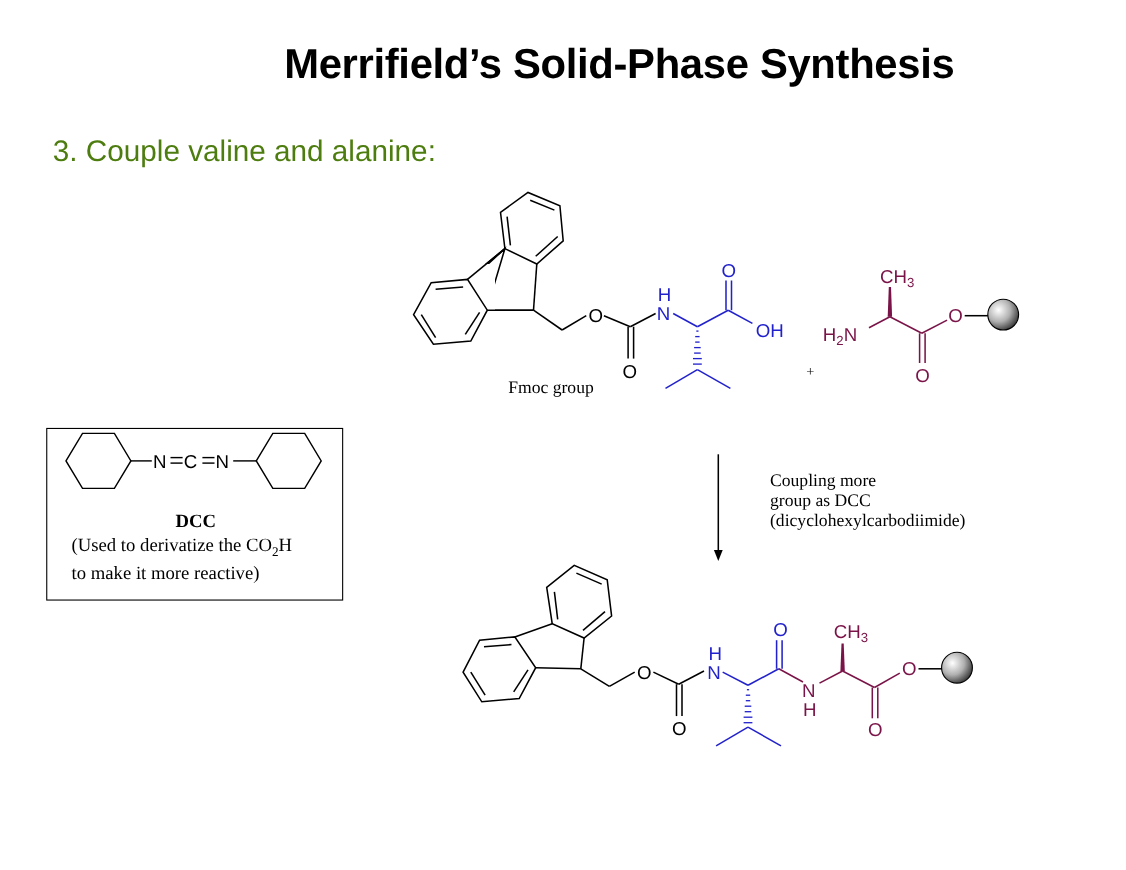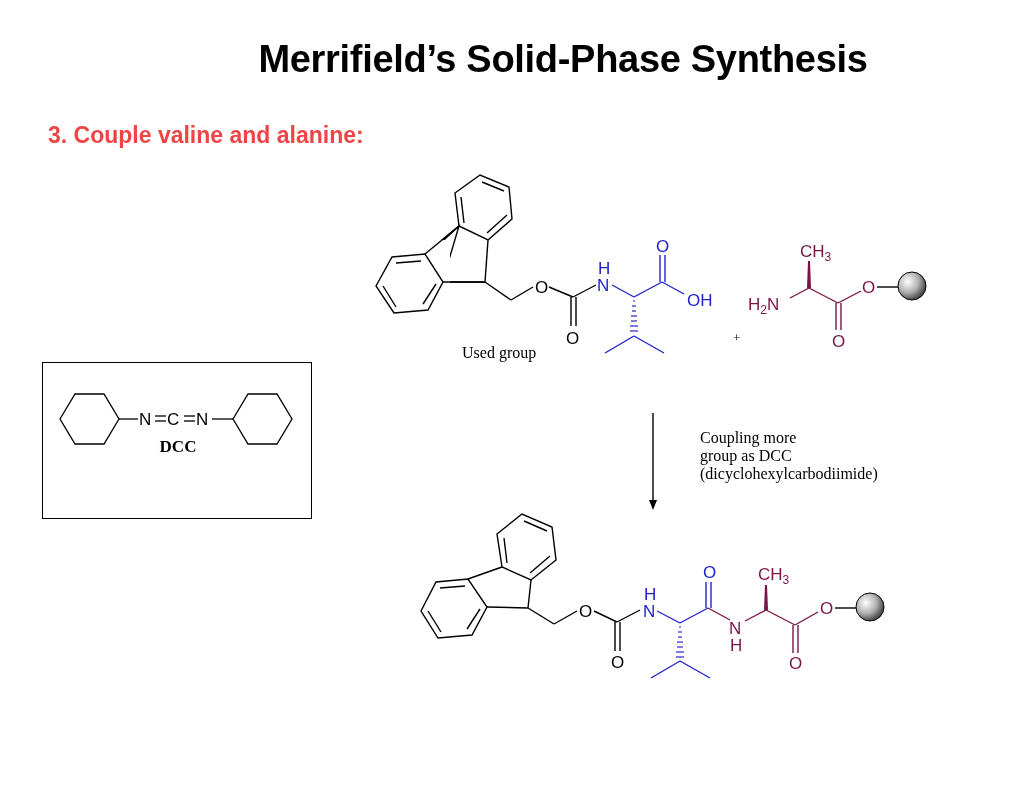--- a/index.html
+++ b/index.html
@@ -1,22 +1,22 @@
 <!DOCTYPE html>
 <html><head>
 <meta charset="utf-8">
 <style>
   html, body { margin:0; padding:0; background:#ffffff; }
   body { width:1024px; height:791px; position:relative; overflow:hidden; font-family:"Liberation Sans", sans-serif; }
   .title { position:absolute; left:0; width:1126px; top:38px; text-align:center; font-size:38px; font-weight:bold; color:#000; letter-spacing:-0.3px; }
-  .subtitle { position:absolute; left:48px; top:122px; font-size:23px; font-weight:bold; color:#ef4444; }
+  .subtitle { position:absolute; left:48px; top:122px; font-size:27px; font-weight:normal; color:#4d7c0f; }
   svg.scene { position:absolute; left:0; top:0; }
   .atom { font-family:"Liberation Sans", sans-serif; font-size:17px; }
   .lbl { position:absolute; font-family:"Liberation Serif", serif; font-size:16px; color:#000; line-height:18px; }
-  .dcc-box { position:absolute; left:42px; top:362px; width:270px; height:157px; border:1.5px solid #000; box-sizing:border-box; }
+  .dcc-box { position:absolute; left:42px; top:389px; width:270px; height:157px; border:1.5px solid #000; box-sizing:border-box; }
   .dcc-name { position:absolute; left:0; width:270px; top:74px; text-align:center; font-family:"Liberation Serif", serif; font-weight:bold; font-size:17px; }
   .dcc-note { position:absolute; left:22px; top:96px; font-family:"Liberation Serif", serif; font-size:17px; line-height:20px; }
 </style>
 </head>
 <body>
 
 <div class="title">Merrifield’s Solid-Phase Synthesis</div>
 <div class="subtitle">3. Couple valine and alanine:</div>
 
 <svg class="scene" width="1024" height="791" viewBox="0 0 1024 791">
@@ -178,25 +178,27 @@
   <polygon points="764,610 768,610 767,585 765,585" fill="#7a1448"></polygon>
   <text class="atom" x="729" y="634" fill="#7a1448">N</text>
   <text class="atom" x="730" y="651" fill="#7a1448">H</text>
   <text class="atom" x="758" y="580" fill="#7a1448"><tspan>CH</tspan><tspan font-size="12" dy="4">3</tspan></text>
   <text class="atom" x="820" y="614" fill="#7a1448">O</text>
   <text class="atom" x="789" y="669" fill="#7a1448">O</text>
   <line x1="835" y1="608" x2="860" y2="608" stroke="#000" stroke-width="1.4"></line>
   <circle cx="870" cy="607" r="14" fill="url(#bead)" stroke="#000" stroke-width="1"></circle>
 </svg>
 
-<div class="lbl" style="left:462px; top:344px;">Used group</div>
+<div class="lbl" style="left:462px; top:344px;">Fmoc group</div>
 
 <div class="lbl" style="left:700px; top:429px;">
   <div>Coupling more</div>
   <div>group as DCC</div>
   <div>(dicyclohexylcarbodiimide)</div>
 </div>
 
 <div class="dcc-box">
   <div class="dcc-name">DCC</div>
   <div class="dcc-note">
+    <div><span>(Used to derivatize the CO</span><sub style="font-size:12px">2</sub><span>H</span></div>
+    <div>to make it more reactive)</div>
   </div>
 </div>
 
 </body></html>

